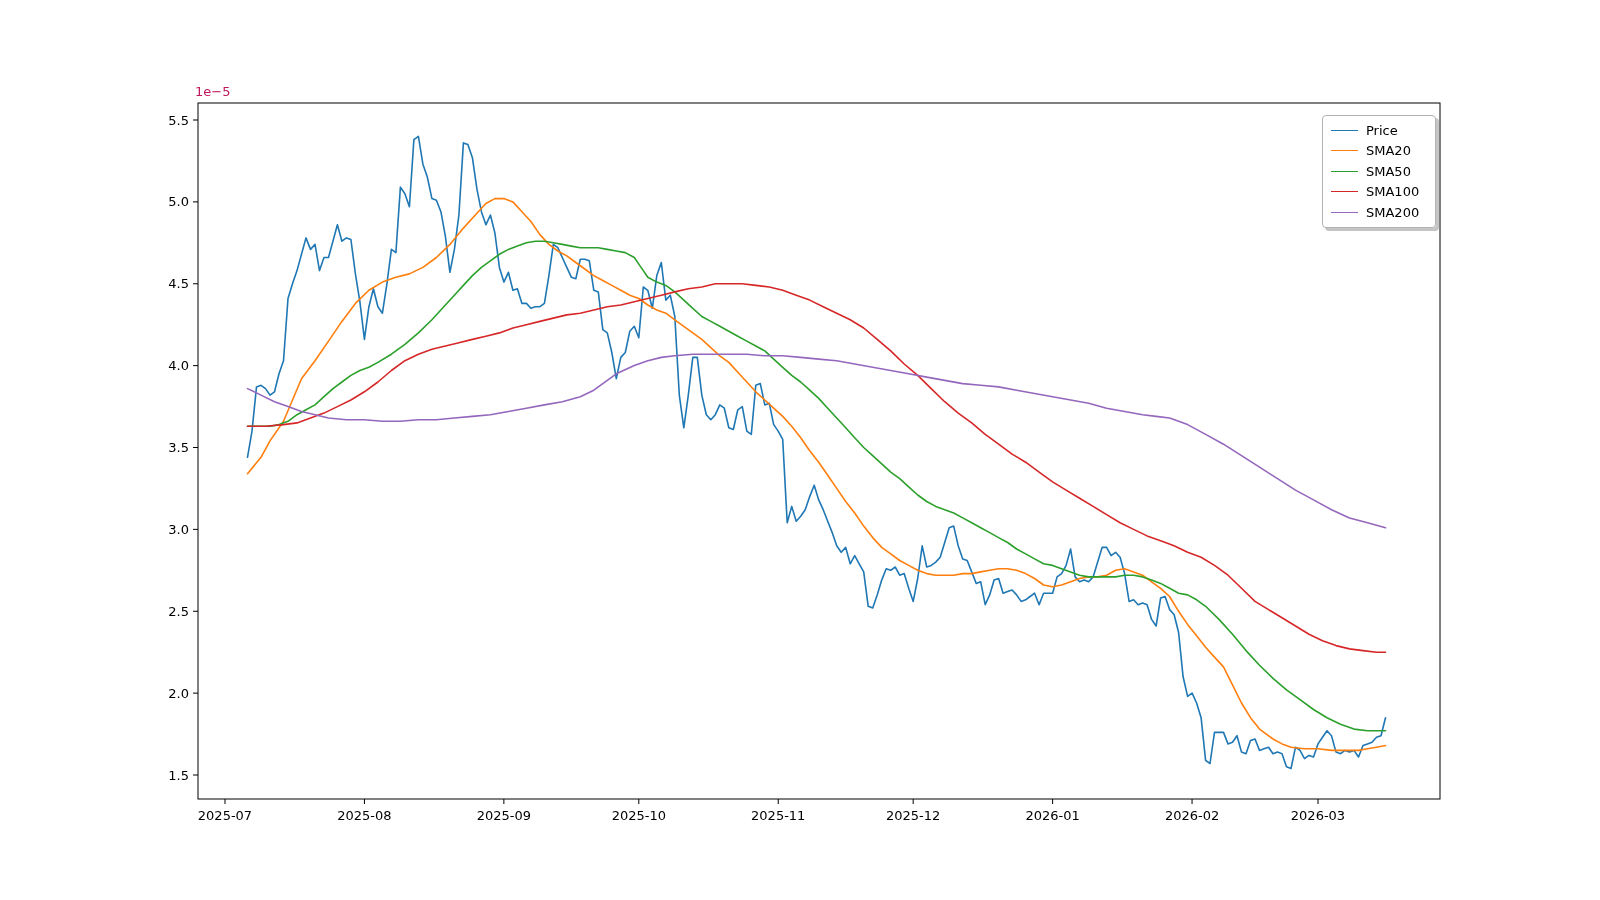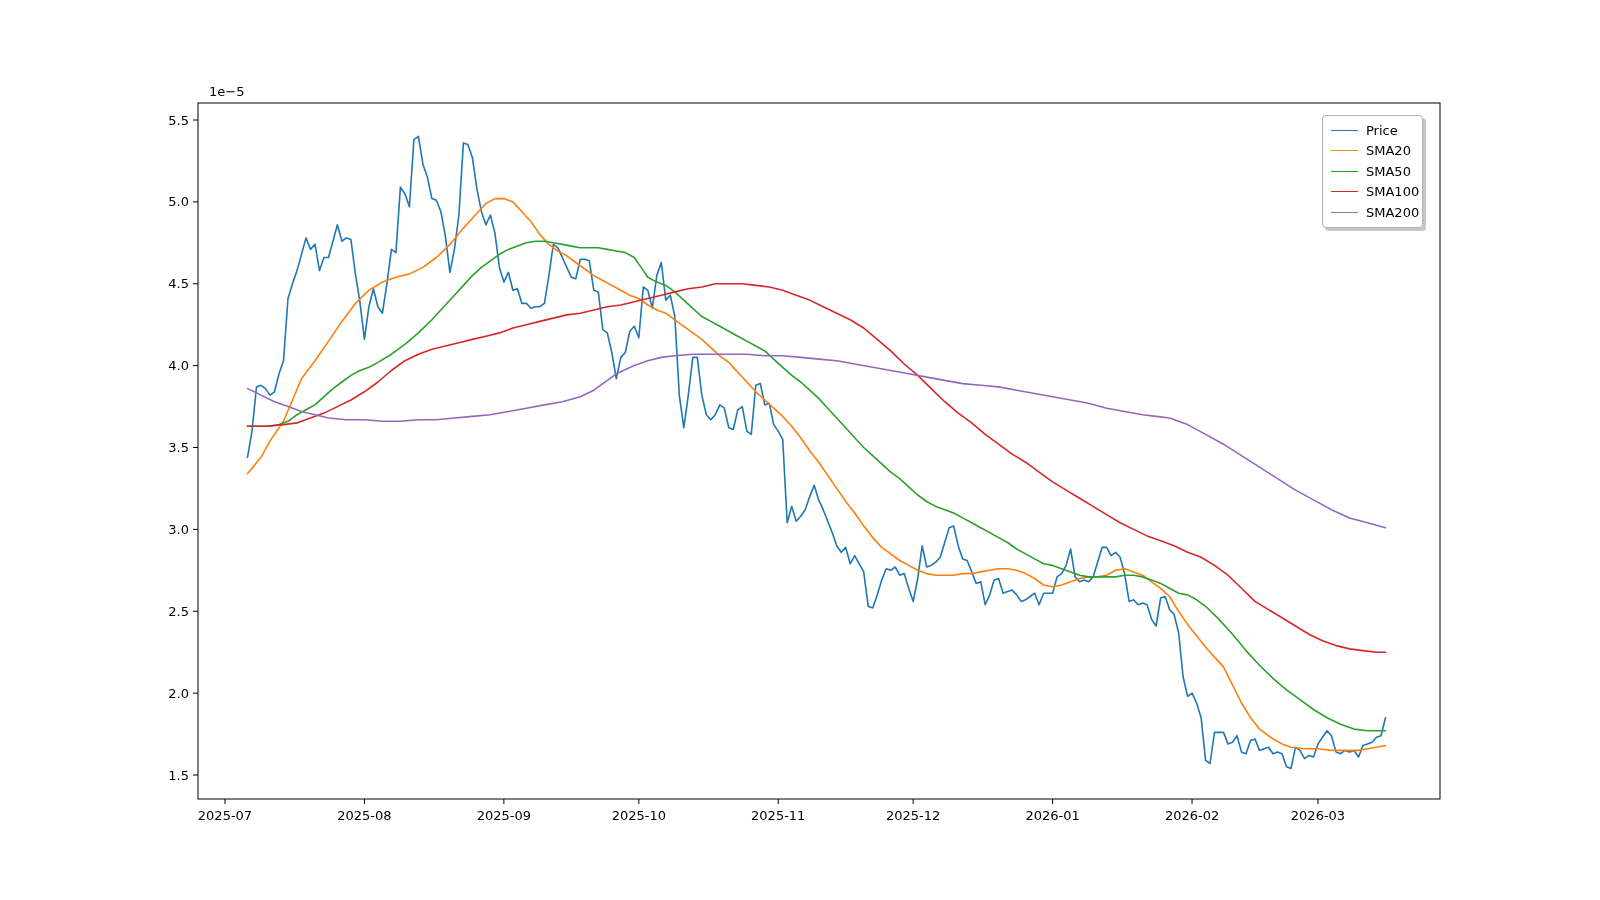--- a/index.html
+++ b/index.html
@@ -1,25 +1,25 @@
 <!DOCTYPE html>
 <html><head>
 <meta charset="utf-8">
 <style>
   html,body{margin:0;padding:0;background:#ffffff;}
   body{width:1600px;height:900px;overflow:hidden;font-family:"DejaVu Sans",sans-serif;}
   .figure{position:relative;width:1600px;height:900px;background:#ffffff;}
   .figure svg{position:absolute;left:0;top:0;}
-  .offset-label{position:absolute;left:209px;top:84px;font-size:13px;color:#000000;}
+  .offset-label{position:absolute;left:195px;top:84px;font-size:13px;color:#be185d;}
   .legend{
     position:absolute;left:1322px;top:115px;
     background:rgba(255,255,255,0.85);
     border:1px solid #b3b3b3;border-radius:4px;
     box-shadow:3px 3px 0 rgba(150,150,150,0.55);
-    padding:4px 3px 4px 8px;
+    padding:4px 16px 4px 8px;
   }
   .legend-item{display:flex;align-items:center;height:20.5px;}
   .legend-swatch{display:inline-block;width:27px;height:0;border-top:1.6px solid #000;margin-right:8px;flex:0 0 auto;}
   .legend-label{font-size:13px;color:#000;white-space:nowrap;line-height:1;}
 </style>
 </head>
 <body>
 
 <div class="figure">
   <svg id="plot" width="1600" height="900" viewBox="0 0 1600 900">

